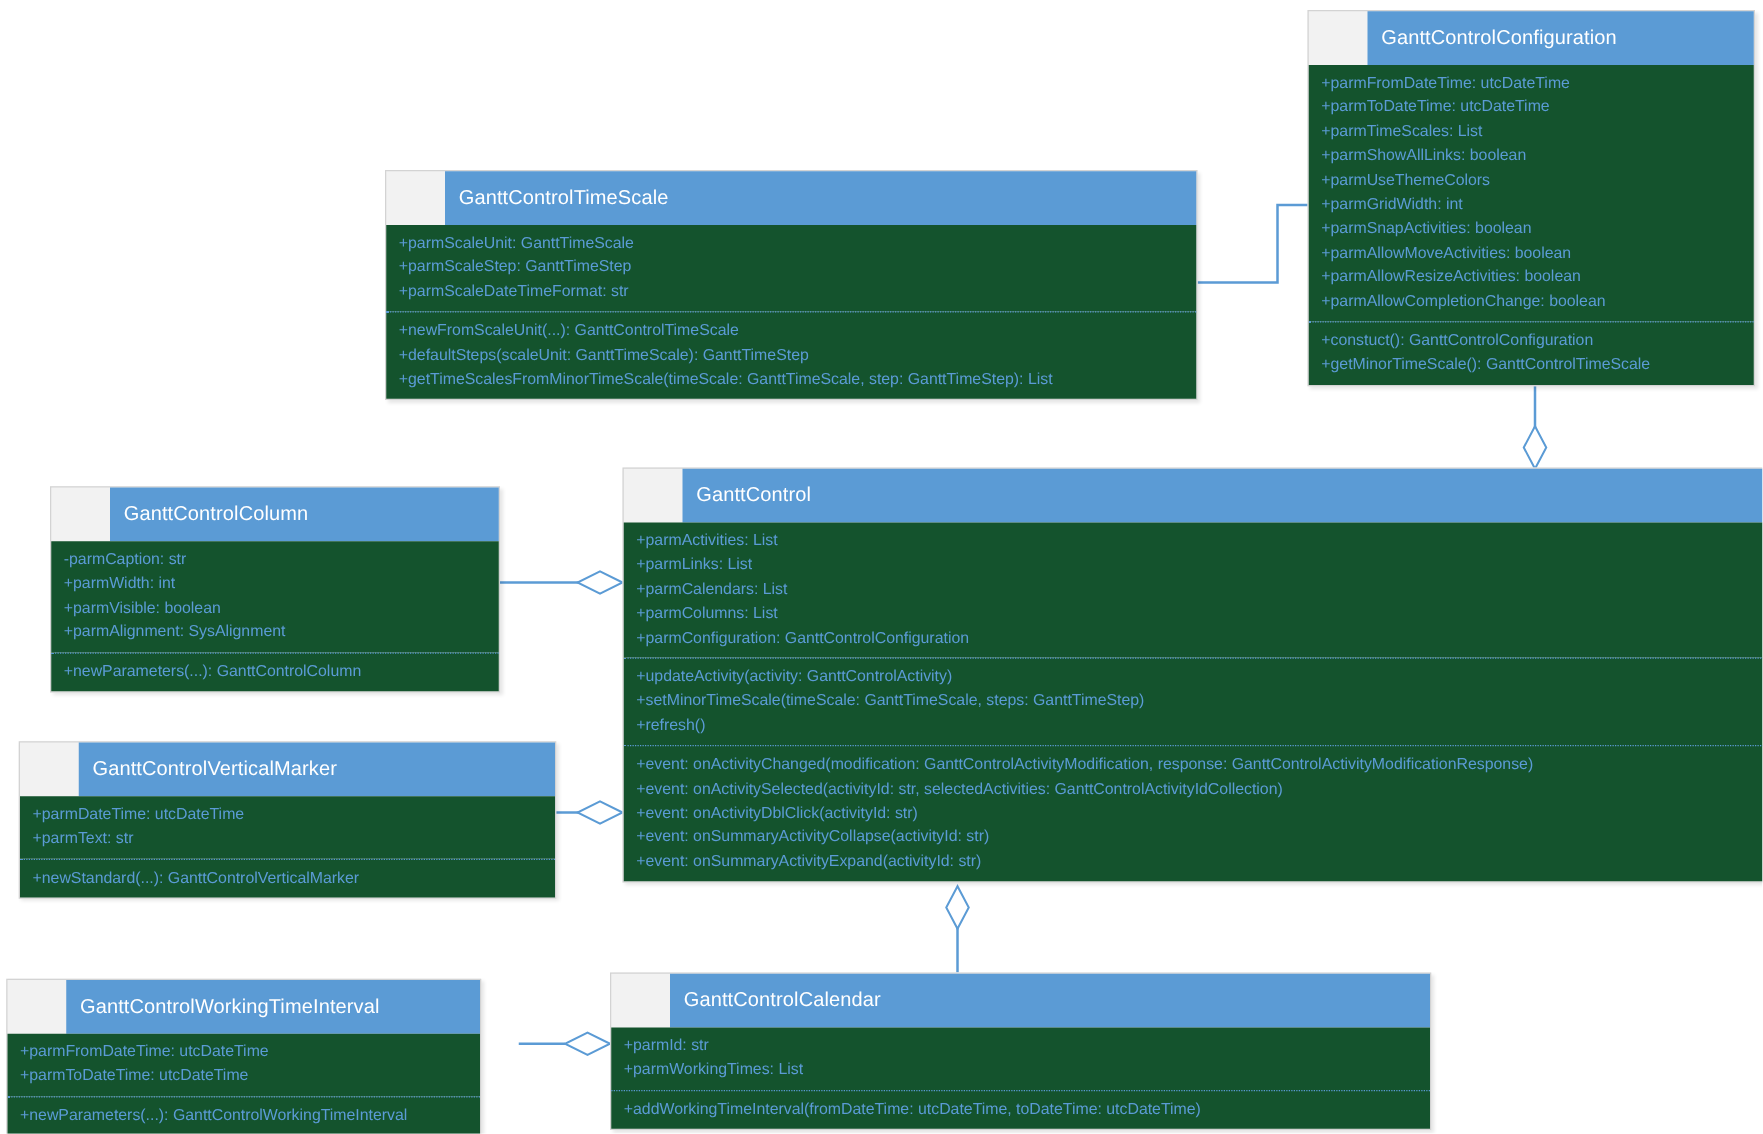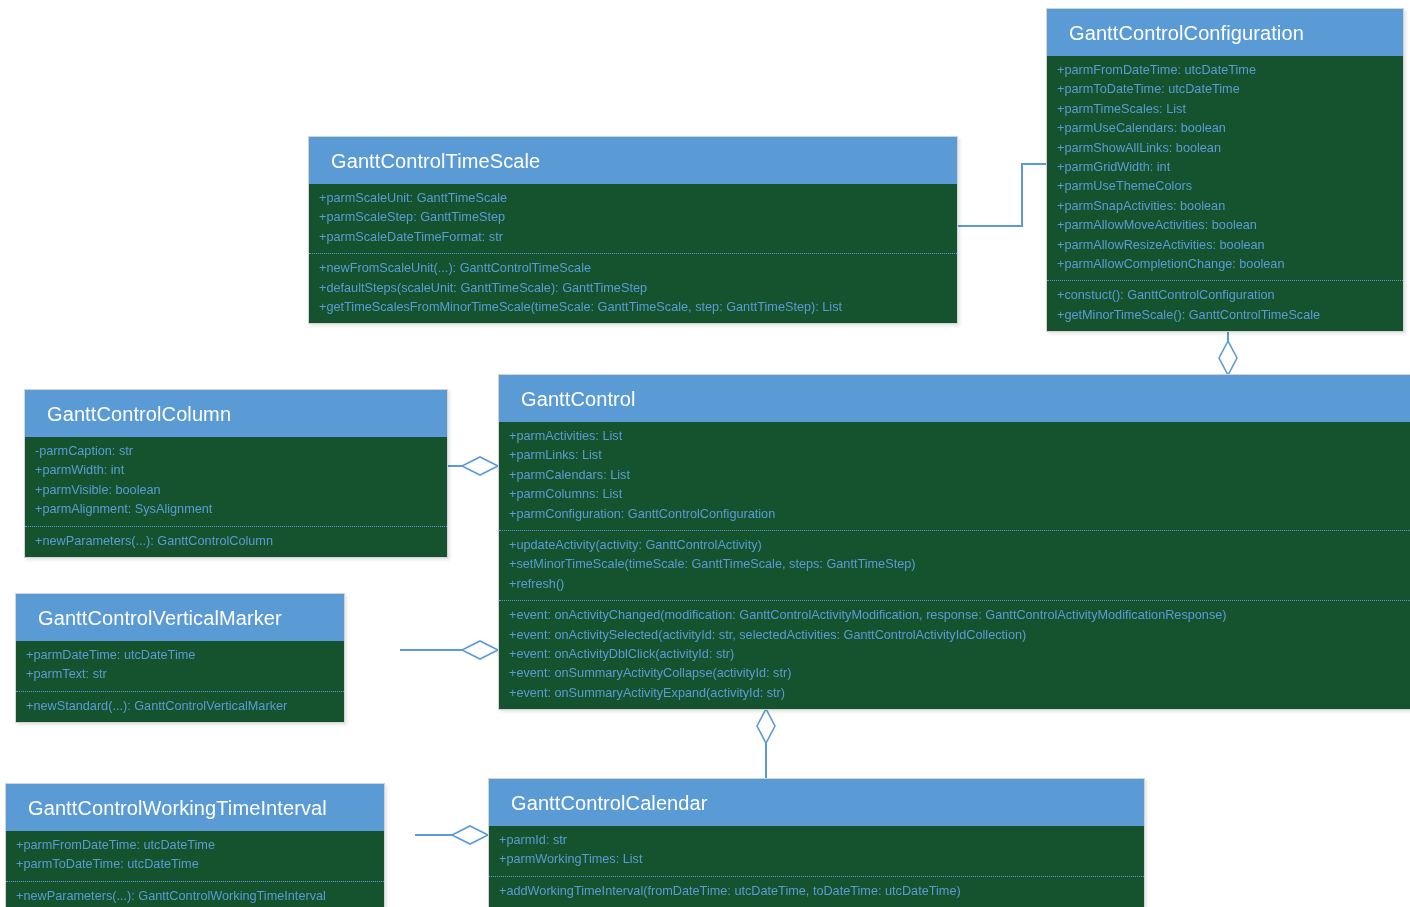--- a/index.html
+++ b/index.html
@@ -28,25 +28,26 @@
   .uml-class {
     position: absolute;
     box-sizing: border-box;
     background: #f2f2f2;
     border: 1px solid #d3d3d3;
     box-shadow: 2px 2px 3px rgba(0,0,0,0.10);
   }
   .uml-header {
     background: #5b9bd5;
     color: #ffffff;
-    font-size: 20px;
+    font-size: 16px;
     line-height: 1;
-    padding: 14px 10px 13px 22px;
+    padding: 14px 10px 13px 11px;
     letter-spacing: 0.1px;
     white-space: nowrap;
+    margin-left: 47px;
   }
   .uml-section {
     padding: 5px 0 6px 0;
     background: #14532d;
   }
   .uml-section + .uml-section {
     border-top: 1px dotted #5b9bd5;
   }
   .uml-row {
     color: #5b9bd5;
@@ -93,24 +94,23 @@
       <polygon points="488,835 470,826 452,835 470,844" fill="#ffffff" stroke="#5b9bd5" stroke-width="1.6"></polygon>
     </g>
   </svg>
 
   <div class="uml-class" style="left:1046px; top:8px; width:358px;">
     <div class="uml-header">GanttControlConfiguration</div>
     <div class="uml-section">
       <div class="uml-row">+parmFromDateTime: utcDateTime</div>
       <div class="uml-row">+parmToDateTime: utcDateTime</div>
       <div class="uml-row">+parmTimeScales: List</div>
-      <div class="uml-row">+parmUseCalendars: boolean</div>
       <div class="uml-row">+parmShowAllLinks: boolean</div>
+      <div class="uml-row">+parmUseThemeColors</div>
       <div class="uml-row">+parmGridWidth: int</div>
-      <div class="uml-row">+parmUseThemeColors</div>
       <div class="uml-row">+parmSnapActivities: boolean</div>
       <div class="uml-row">+parmAllowMoveActivities: boolean</div>
       <div class="uml-row">+parmAllowResizeActivities: boolean</div>
       <div class="uml-row">+parmAllowCompletionChange: boolean</div>
     </div>
     <div class="uml-section">
       <div class="uml-row">+constuct(): GanttControlConfiguration</div>
       <div class="uml-row">+getMinorTimeScale(): GanttControlTimeScale</div>
     </div>
   </div>
@@ -122,21 +122,21 @@
       <div class="uml-row">+parmScaleStep: GanttTimeStep</div>
       <div class="uml-row">+parmScaleDateTimeFormat: str</div>
     </div>
     <div class="uml-section">
       <div class="uml-row">+newFromScaleUnit(...): GanttControlTimeScale</div>
       <div class="uml-row">+defaultSteps(scaleUnit: GanttTimeScale): GanttTimeStep</div>
       <div class="uml-row">+getTimeScalesFromMinorTimeScale(timeScale: GanttTimeScale, step: GanttTimeStep): List</div>
     </div>
   </div>
 
-  <div class="uml-class" style="left:24px; top:389px; width:424px;">
+  <div class="uml-class" style="left:40px; top:389px; width:360px;">
     <div class="uml-header">GanttControlColumn</div>
     <div class="uml-section">
       <div class="uml-row">-parmCaption: str</div>
       <div class="uml-row">+parmWidth: int</div>
       <div class="uml-row">+parmVisible: boolean</div>
       <div class="uml-row">+parmAlignment: SysAlignment</div>
     </div>
     <div class="uml-section">
       <div class="uml-row">+newParameters(...): GanttControlColumn</div>
     </div>
@@ -158,21 +158,21 @@
     </div>
     <div class="uml-section">
       <div class="uml-row">+event: onActivityChanged(modification: GanttControlActivityModification, response: GanttControlActivityModificationResponse)</div>
       <div class="uml-row">+event: onActivitySelected(activityId: str, selectedActivities: GanttControlActivityIdCollection)</div>
       <div class="uml-row">+event: onActivityDblClick(activityId: str)</div>
       <div class="uml-row">+event: onSummaryActivityCollapse(activityId: str)</div>
       <div class="uml-row">+event: onSummaryActivityExpand(activityId: str)</div>
     </div>
   </div>
 
-  <div class="uml-class" style="left:15px; top:593px; width:330px;">
+  <div class="uml-class" style="left:15px; top:593px; width:430px;">
     <div class="uml-header">GanttControlVerticalMarker</div>
     <div class="uml-section">
       <div class="uml-row">+parmDateTime: utcDateTime</div>
       <div class="uml-row">+parmText: str</div>
     </div>
     <div class="uml-section">
       <div class="uml-row">+newStandard(...): GanttControlVerticalMarker</div>
     </div>
   </div>
 

